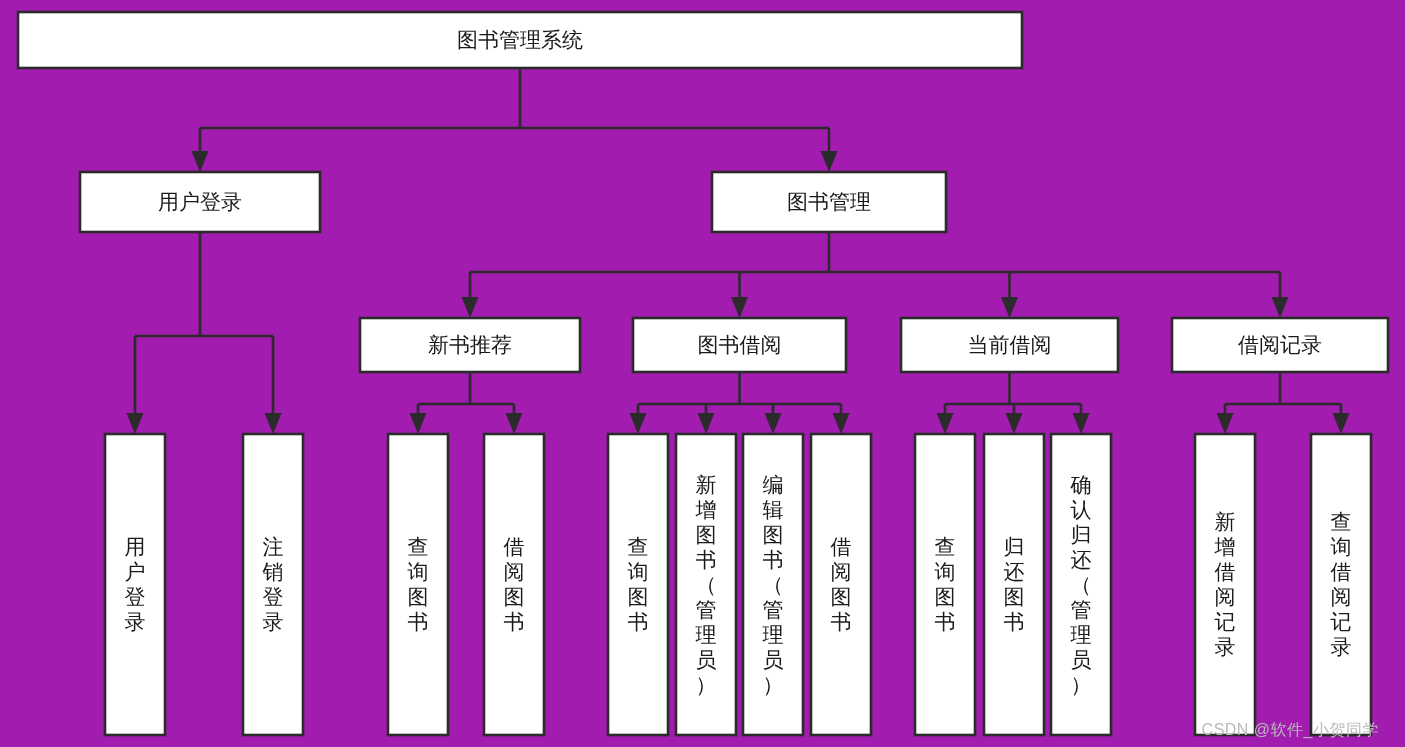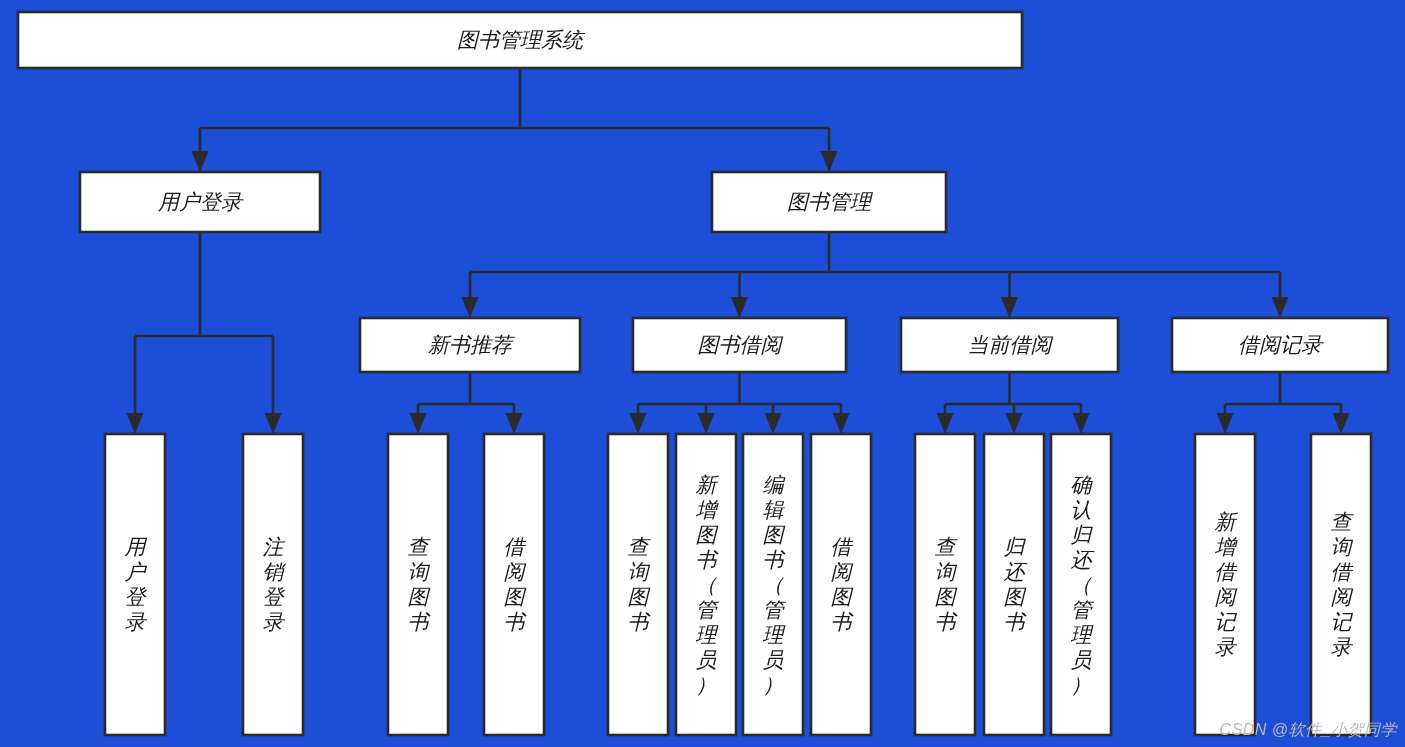--- a/index.html
+++ b/index.html
@@ -7,23 +7,22 @@
     padding: 0;
     background: #ffffff;
   }
   body {
     font-family: "Liberation Sans", "DejaVu Sans", sans-serif;
   }
   #canvas {
     position: relative;
     width: 1405px;
     height: 747px;
-    background: #1d4ed8;
+    background: #a21caf;
     overflow: hidden;
-    font-style: italic;
   }
   svg#diagram {
     position: absolute;
     left: 0;
     top: 0;
     width: 1405px;
     height: 747px;
   }
   .node-rect {
     fill: #ffffff;
@@ -48,21 +47,21 @@
     dominant-baseline: middle;
   }
   .node-label-vertical {
     font-family: "Liberation Sans", "DejaVu Sans", sans-serif;
     fill: #1a1a1a;
     font-size: 21px;
     text-anchor: middle;
   }
   .watermark {
     position: absolute;
-    right: 8px;
+    right: 26px;
     bottom: 6px;
     font-family: "Liberation Sans", "DejaVu Sans", sans-serif;
     font-size: 16px;
     color: #b9b9b9;
     letter-spacing: 0.5px;
     user-select: none;
     white-space: nowrap;
     text-align: center;
   }
 </style>

